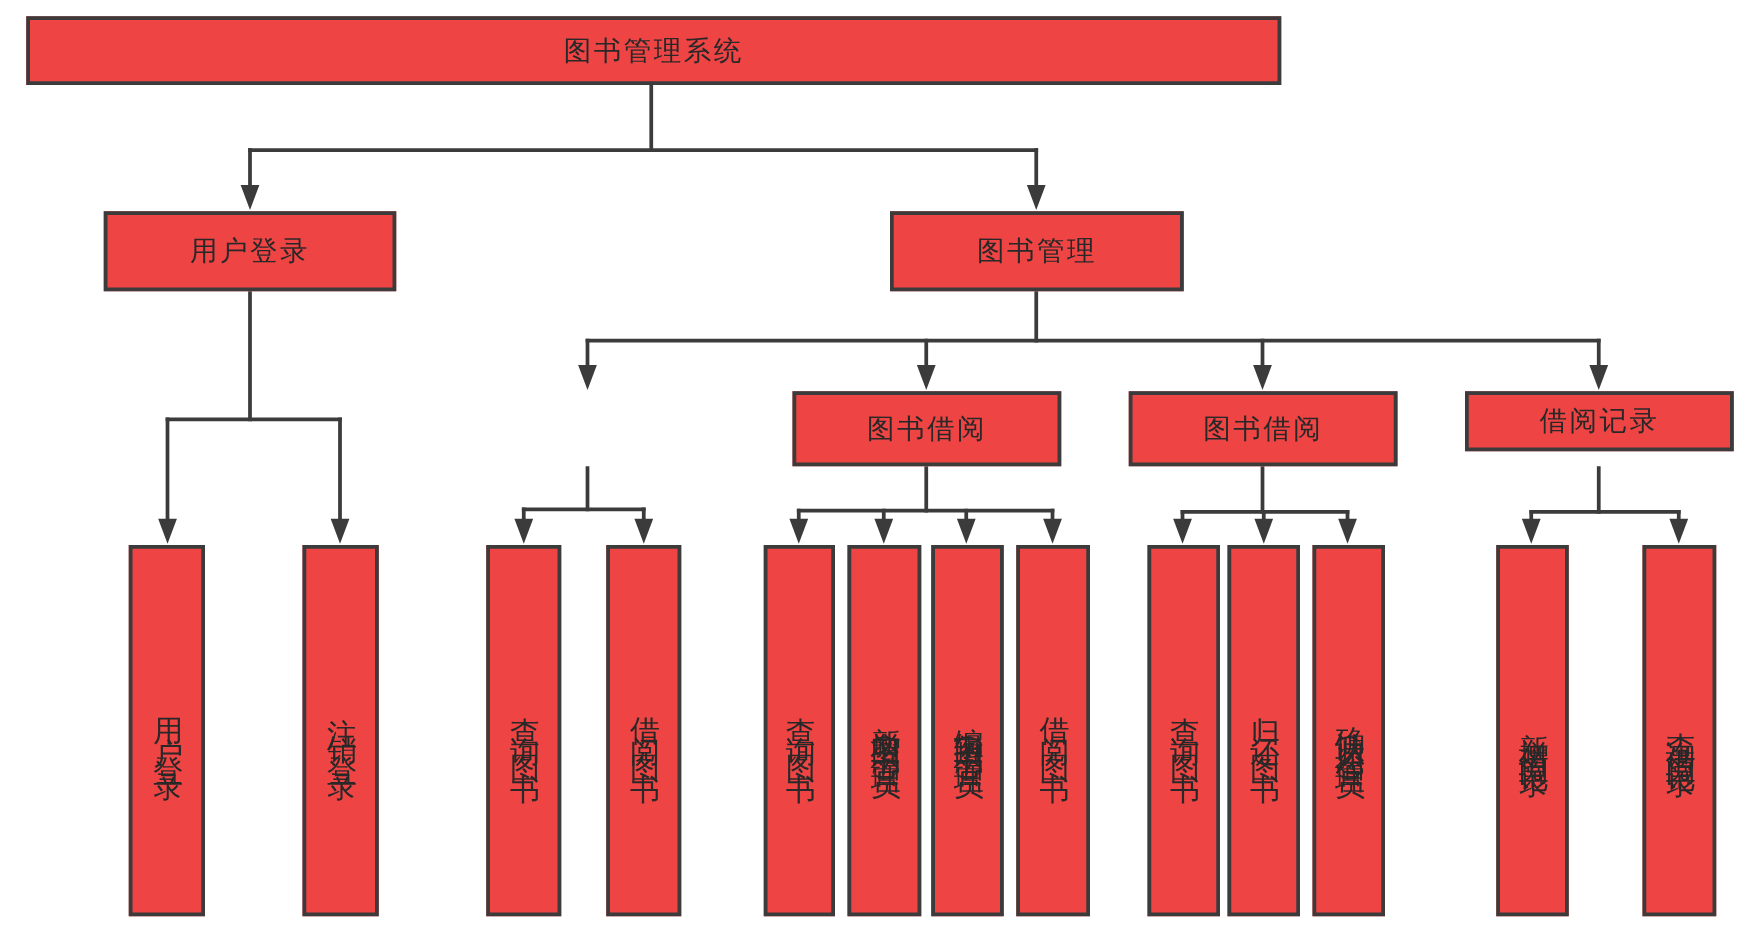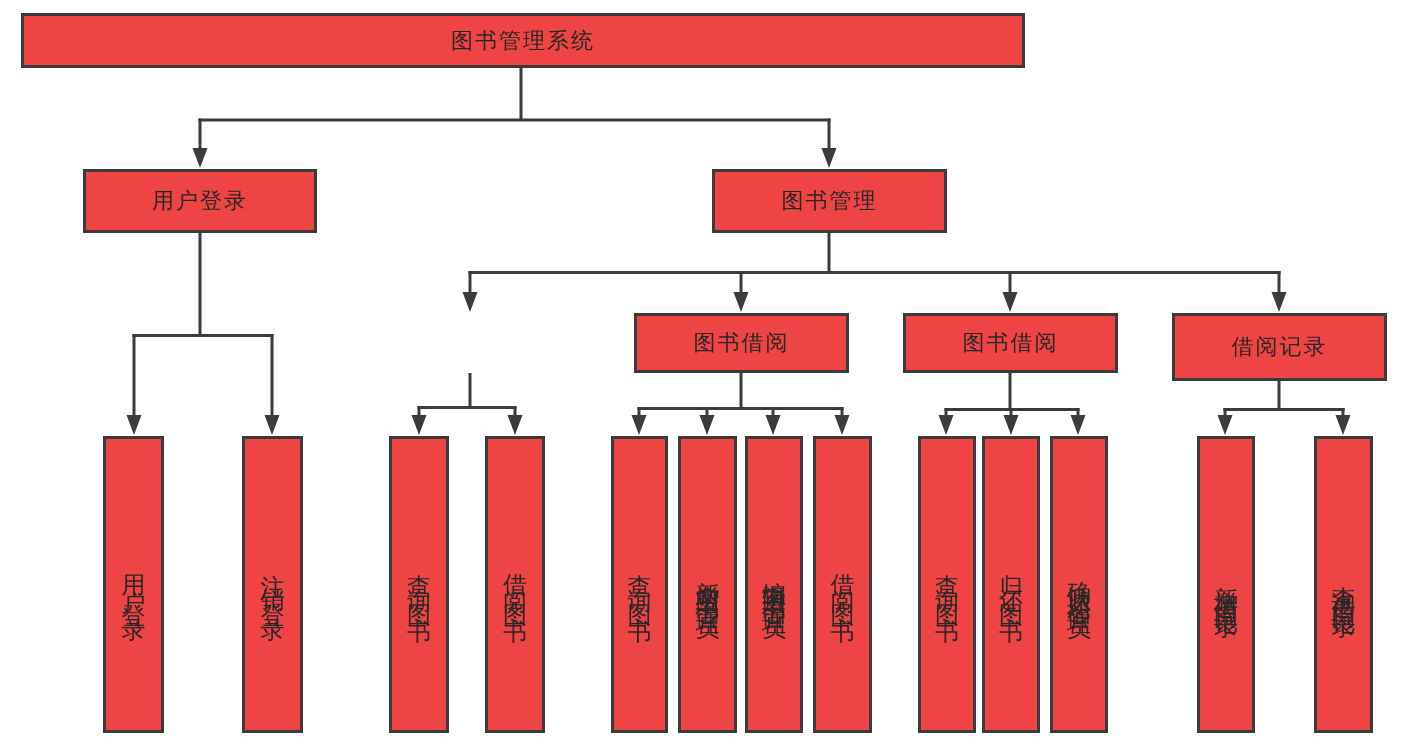--- a/index.html
+++ b/index.html
@@ -131,21 +131,21 @@
   <div class="node hbox" style="left:712px;top:169px;width:235px;height:64px">
     <span>图书管理</span>
   </div>
 
   <div class="node hbox" style="left:634px;top:313px;width:215px;height:60px">
     <span>图书借阅</span>
   </div>
   <div class="node hbox" style="left:903px;top:313px;width:215px;height:60px">
     <span>图书借阅</span>
   </div>
-  <div class="node hbox" style="left:1172px;top:313px;width:215px;height:68px">
+  <div class="node hbox" style="left:1172px;top:313px;width:215px;height:48px">
     <span>借阅记录</span>
   </div>
 
   <div class="node vbox" style="left:103px;width:61px">
     <span class="vtext ls4">用户登录</span>
   </div>
   <div class="node vbox" style="left:242px;width:61px">
     <span class="vtext ls4">注销登录</span>
   </div>
 

